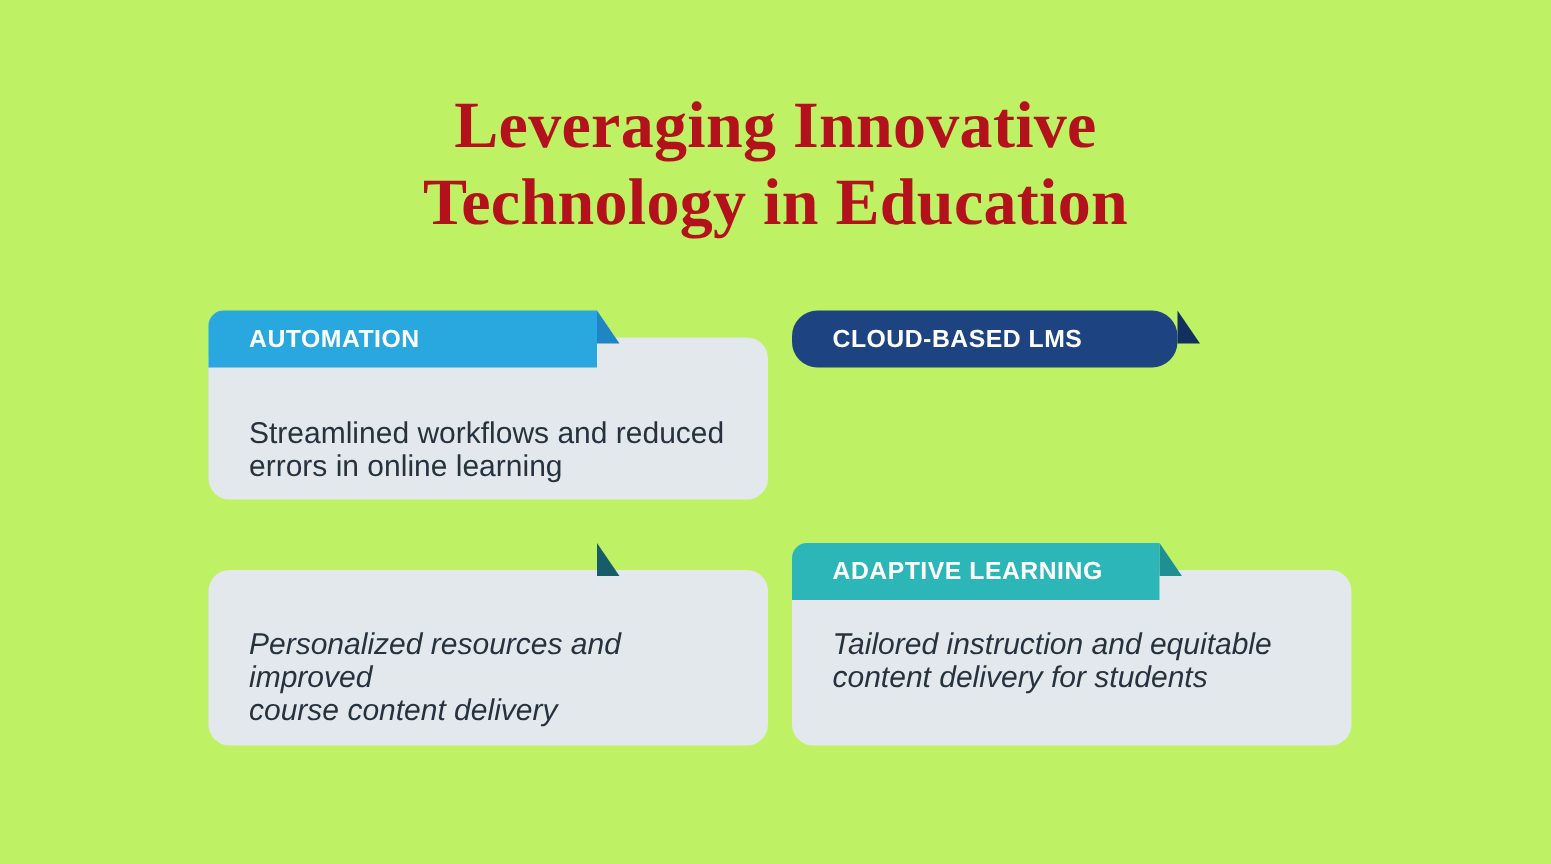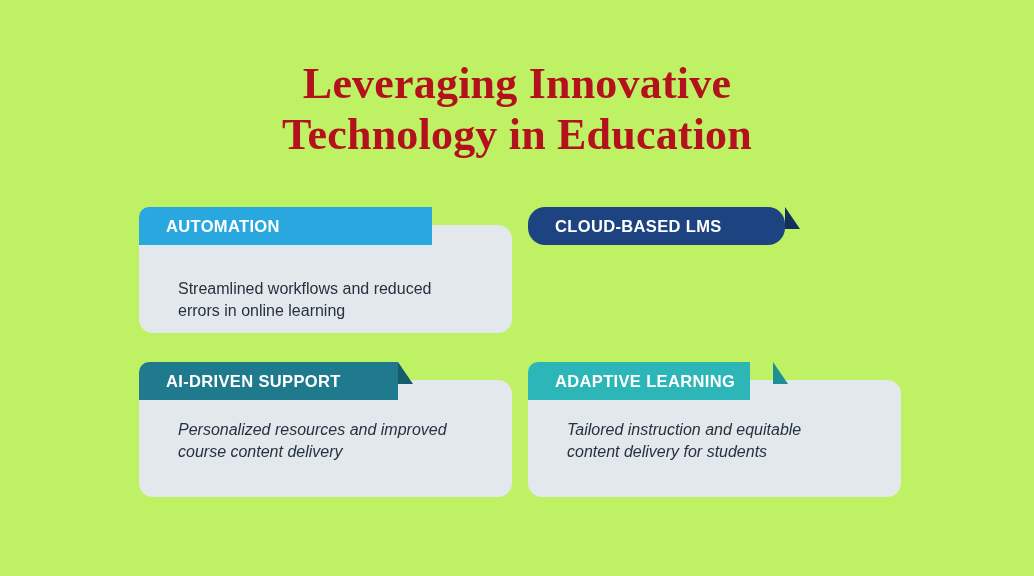--- a/index.html
+++ b/index.html
@@ -66,26 +66,25 @@
     background: #E2E8EC;
     border-radius: 14px;
     box-sizing: border-box;
   }
 
   .card-text {
     position: absolute;
     left: 27px;
     right: 24px;
     top: 53px;
-    font-size: 16px;
+    font-size: 20px;
     line-height: 22px;
     color: #26323F;
     font-weight: 400;
     white-space: pre-line;
-    margin-left: 12px;
   }
   .card.row-bottom .card-text { top: 39px; font-style: italic; }
 
   
   .ribbon {
     position: absolute;
     left: 0;
     top: 0;
     width: 259px;
     height: 38px;
@@ -116,58 +115,55 @@
     border-color: transparent transparent transparent transparent;
     z-index: 2;
   }
   
   .card.c1 .ribbon { width: 259px; }
   .card.c1 .ribbon-fold { left: 259px; }
   .card.c2 .ribbon { width: 257px; }
   .card.c2 .ribbon-fold { left: 257px; }
   .card.c3 .ribbon { width: 259px; }
   .card.c3 .ribbon-fold { left: 259px; }
-  .card.c4 .ribbon { width: 222px; }
+  .card.c4 .ribbon { width: 245px; }
   .card.c4 .ribbon-fold { left: 245px; }
 </style>
 </head>
 <body style="background: rgb(255, 255, 255);">
 
 <div class="slide">
 
   <div class="title" style="color: rgb(179, 18, 28);">Leveraging Innovative
 Technology in Education</div>
 
   <div class="grid">
 
     <div class="card col-left row-top c1">
       <div class="card-body" style="background: rgb(226, 232, 236);">
         <div class="card-text" style="color: rgb(38, 50, 63);">Streamlined workflows and reduced
 errors in online learning</div>
       </div>
-      <div class="ribbon" style="background: rgb(41, 168, 223); padding-left: 34px;">
+      <div class="ribbon" style="background: rgb(41, 168, 223);">
         <div class="ribbon-label">AUTOMATION</div>
       </div>
       <div class="ribbon-fold" style="border-color: transparent transparent rgb(30, 134, 196);"></div>
     </div>
 
     <div class="card col-right row-top c2">
       <div class="ribbon" style="background: rgb(29, 68, 128); border-radius: 17px;">
         <div class="ribbon-label">CLOUD-BASED LMS</div>
       </div>
       <div class="ribbon-fold" style="border-color: transparent transparent rgb(18, 47, 94);"></div>
     </div>
 
     <div class="card col-left row-bottom c3">
       <div class="card-body" style="background: rgb(226, 232, 236);">
         <div class="card-text" style="color: rgb(38, 50, 63);">Personalized resources and improved
 course content delivery</div>
-      </div>
-      <div class="ribbon" style="background: rgb(30, 122, 140);">
-        <div class="ribbon-label">AI-DRIVEN SUPPORT</div>
       </div>
       <div class="ribbon-fold" style="border-color: transparent transparent rgb(22, 92, 107);"></div>
     </div>
 
     <div class="card col-right row-bottom c4">
       <div class="card-body" style="background: rgb(226, 232, 236);">
         <div class="card-text" style="color: rgb(38, 50, 63);">Tailored instruction and equitable
 content delivery for students</div>
       </div>
       <div class="ribbon" style="background: rgb(45, 182, 184);">

